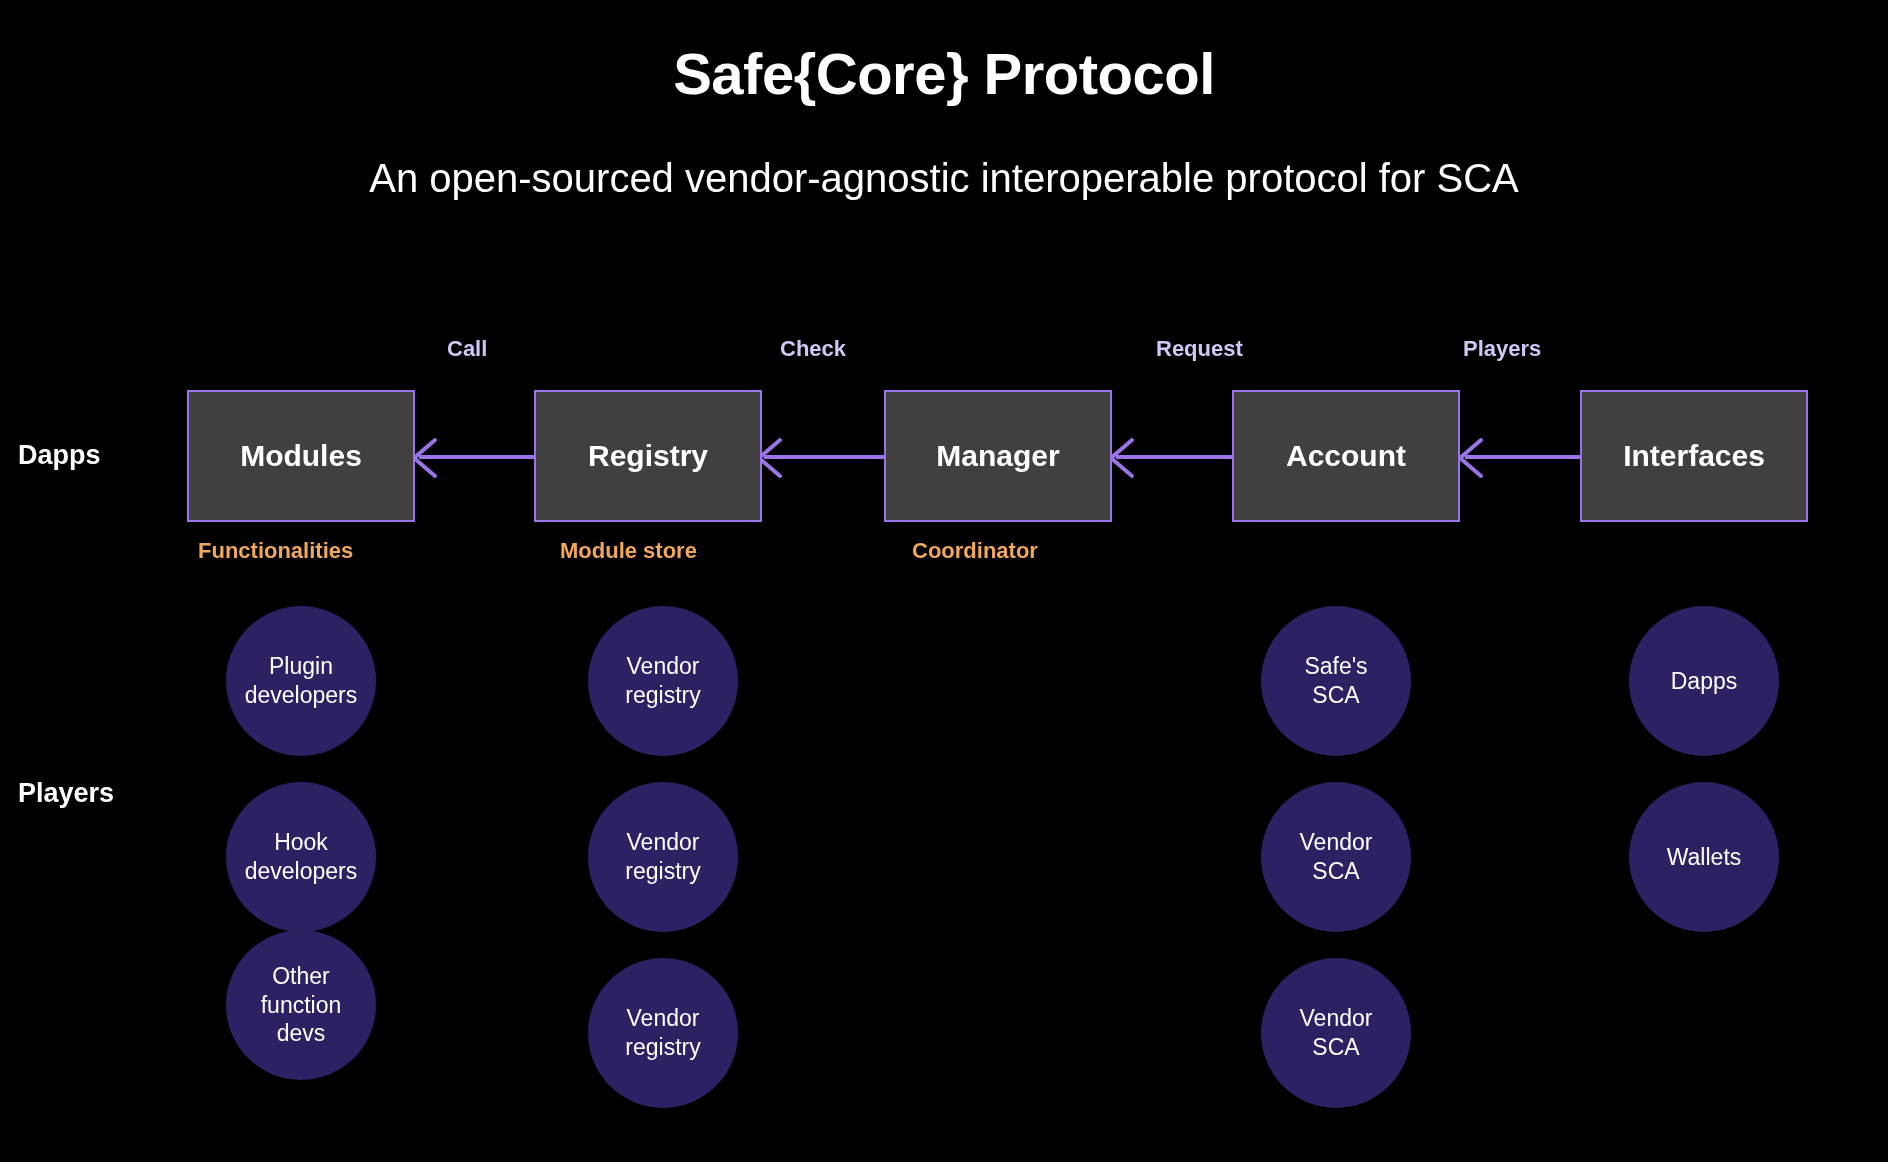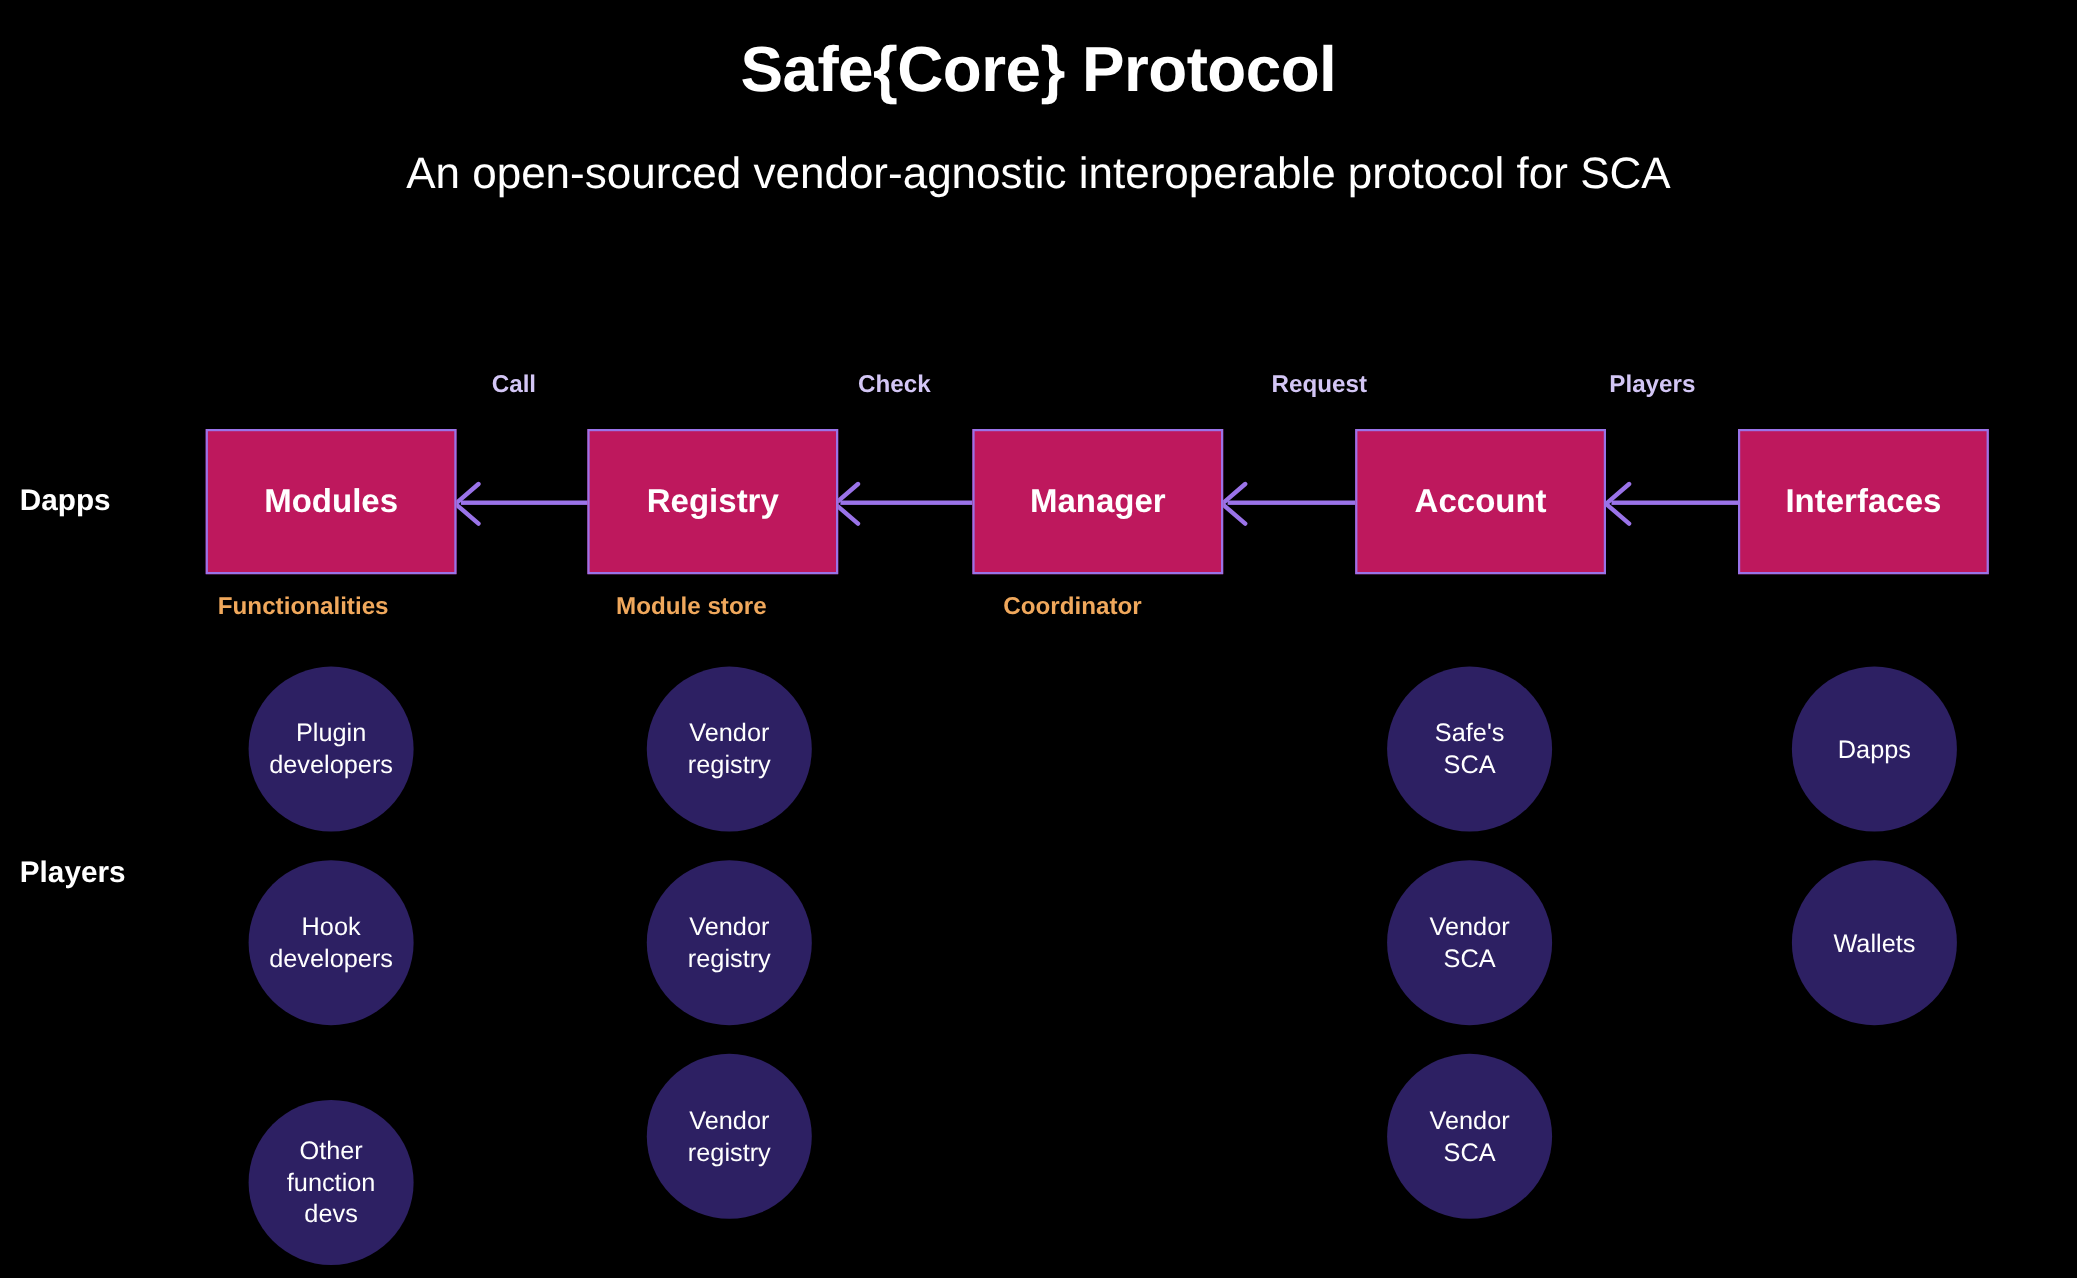--- a/index.html
+++ b/index.html
@@ -21,21 +21,21 @@
     position: absolute;
     top: 0; left: 0;
     width: 1888px;
     text-align: center;
   }
   #page-title {
     font-size: 58px;
     font-weight: bold;
     letter-spacing: -0.5px;
     color: #ffffff;
-    margin: 4px;
+    margin: 14px;
     padding-top: 28px;
     line-height: 1.1;
   }
   #page-subtitle {
     font-size: 40px;
     font-weight: 400;
     color: #ffffff;
     margin: 0;
     padding-top: 34px;
     line-height: 1.2;
@@ -58,21 +58,21 @@
     position: absolute;
     top: 0; left: 0;
     width: 1888px; height: 1162px; padding-left: 25px;
   }
   .stack-box {
     position: absolute;
     top: 390px;
     height: 132px;
     box-sizing: border-box;
     border: 2px solid #9a73e8;
-    background: #be185d;
+    background: #404040;
     display: flex;
     align-items: center;
     justify-content: center;
   }
   .stack-box .box-label {
     font-size: 30px;
     font-weight: bold;
     color: #ffffff;
     white-space: nowrap;
   }
@@ -216,21 +216,21 @@
 <div id="players-area">
 
   <div class="player-circle" style="left:226px;top:606px;">
     <span class="circle-label">Plugin
 developers</span>
   </div>
   <div class="player-circle" style="left:226px;top:782px;">
     <span class="circle-label">Hook
 developers</span>
   </div>
-  <div class="player-circle" style="left:226px;top:1000px;">
+  <div class="player-circle" style="left:226px;top:930px;">
     <span class="circle-label">Other
 function
 devs</span>
   </div>
 
   <div class="player-circle" style="left:588px;top:606px;">
     <span class="circle-label">Vendor
 registry</span>
   </div>
   <div class="player-circle" style="left:588px;top:782px;">

